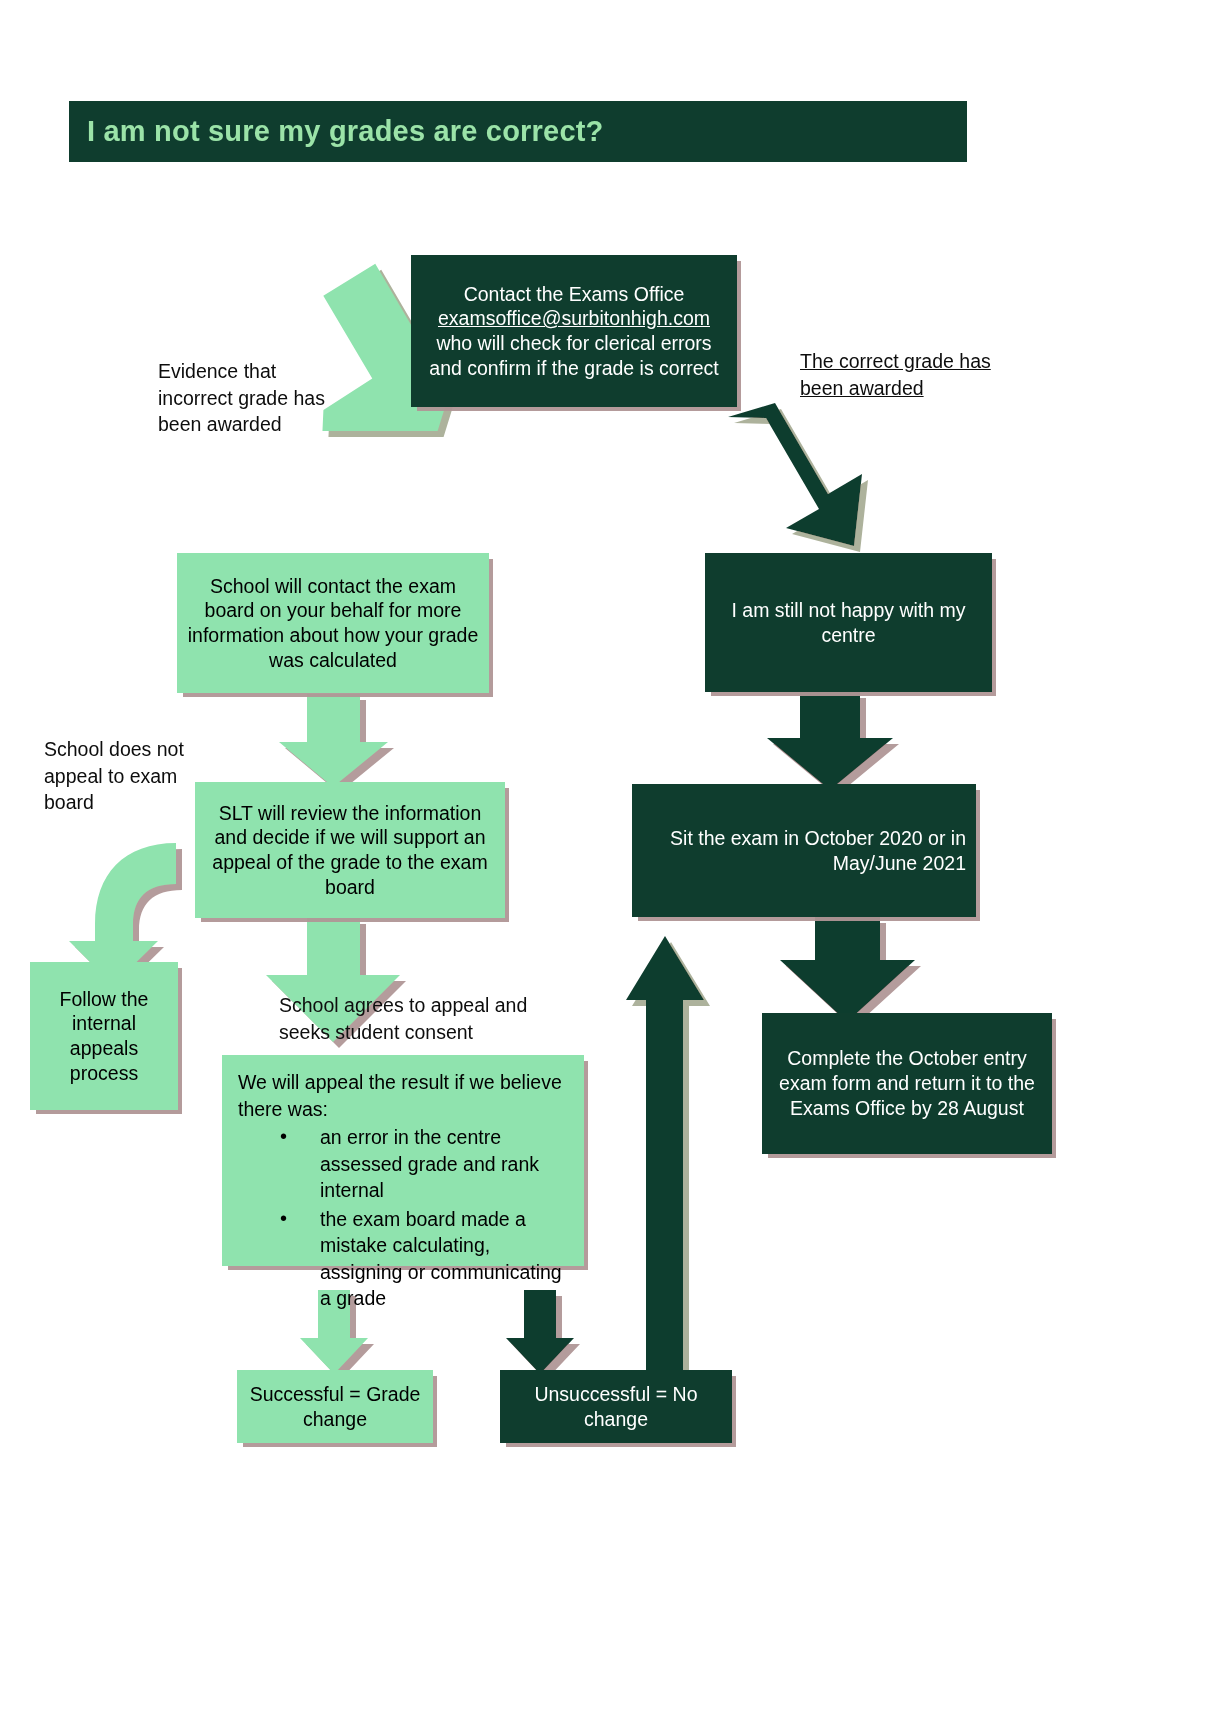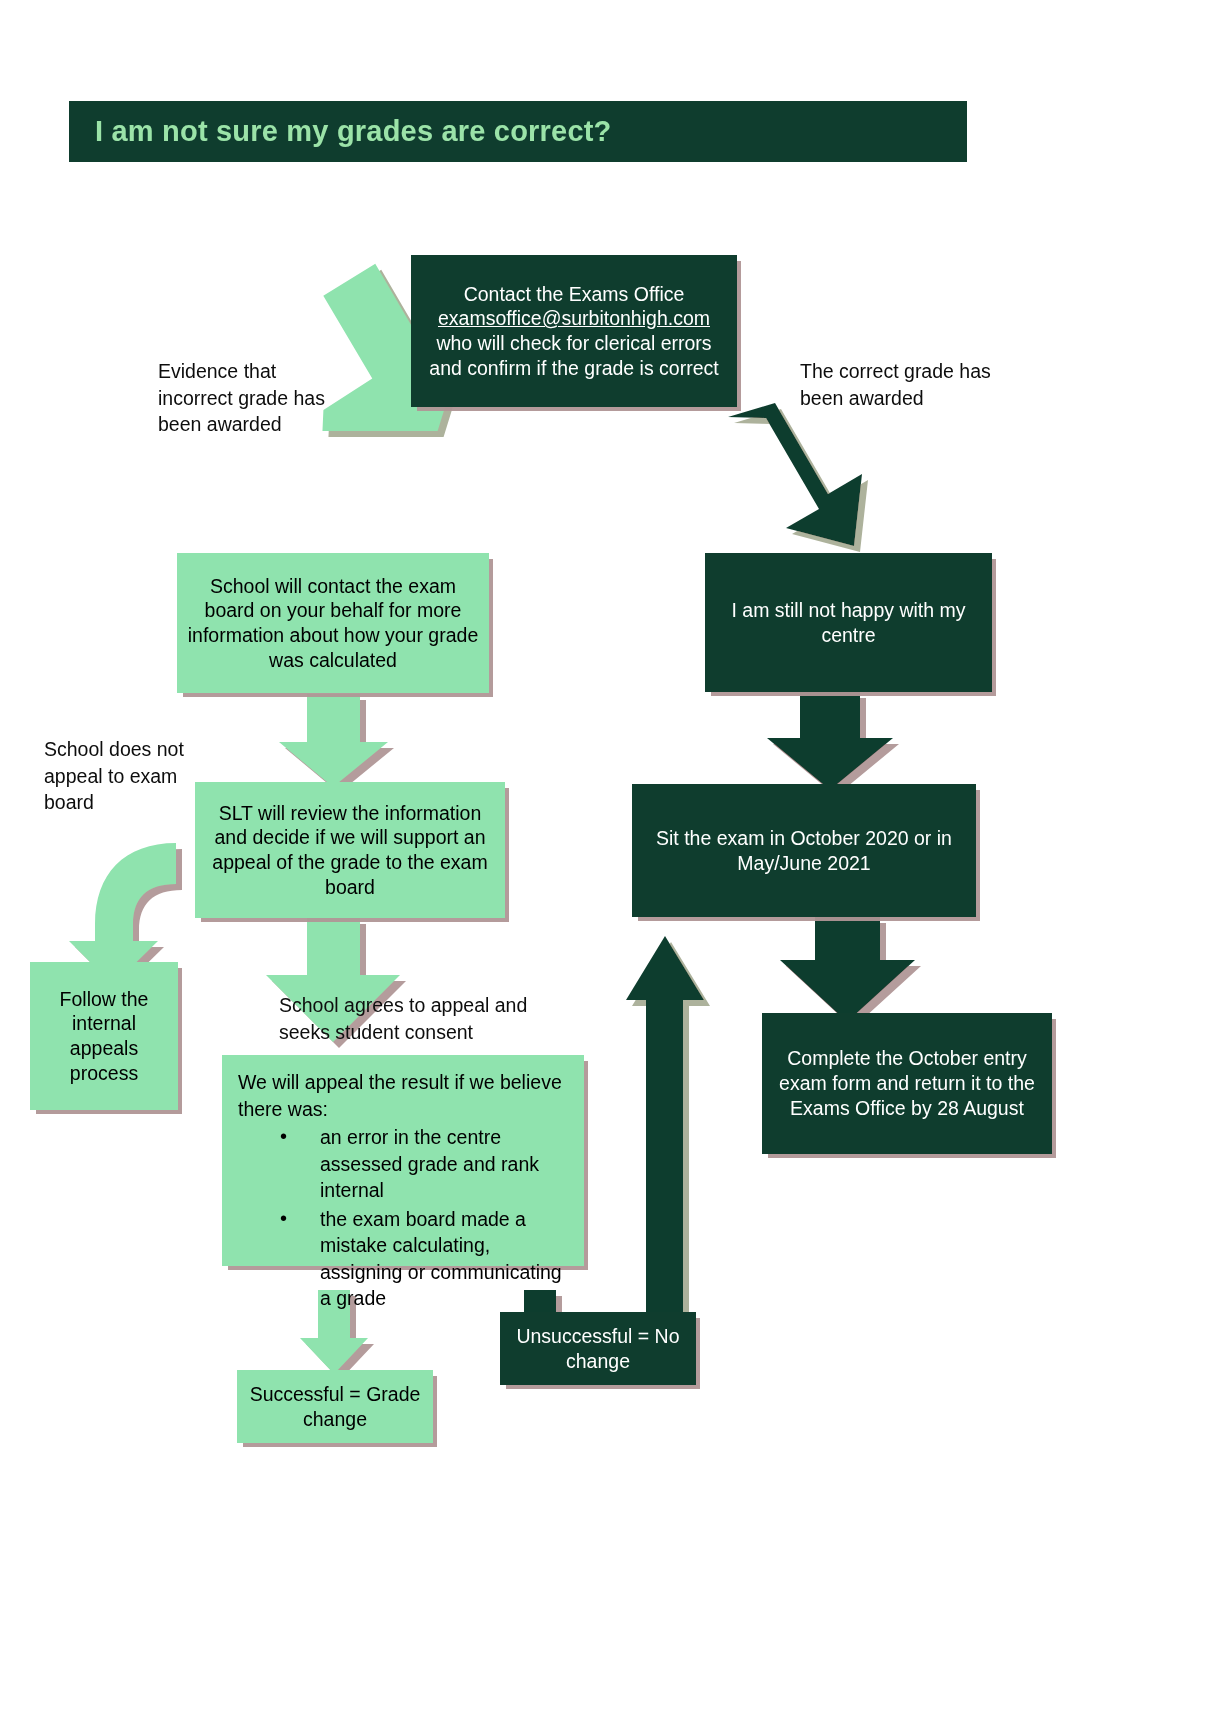--- a/index.html
+++ b/index.html
@@ -12,21 +12,21 @@
     color:#000;
   }
   .stage{position:absolute;inset:0;}
   .abs{position:absolute;box-sizing:border-box;}
 
   
   #title-bar{
     left:69px;top:101px;width:898px;height:61px;
     background:#0F3D2E;
     display:flex;align-items:center;
-    padding-left:26px;
+    padding-left:18px;
   }
   #title-bar .t{
     color:#9BE3A8;font-size:29px;font-weight:bold;
     letter-spacing:.2px;
     font-family:"Liberation Sans", sans-serif;
   }
 
   
   .box{
     display:flex;align-items:center;justify-content:center;
@@ -130,43 +130,43 @@
       <div>Contact the Exams Office</div>
       <div>
         <a class="maillink" href="#">examsoffice@surbitonhigh.com</a>
       </div>
       <div>who will check for clerical errors and confirm if the grade is correct</div>
     </div>
   </div>
 
   <div class="abs cap" style="left:158px;top:358px;width:195px;">Evidence that incorrect grade has been awarded</div>
 
-  <div class="abs cap" style="left:800px;top:358px;width:192px;">The correct grade has been awarded</div>
+  <div class="abs cap" style="left:800px;top:348px;width:192px;text-decoration:underline;">The correct grade has been awarded</div>
 
   <div class="abs box light" style="left:177px;top:553px;width:312px;height:140px;">School will contact the exam board on your behalf for more information about how your grade was calculated</div>
 
   <div class="abs box dark" style="left:705px;top:553px;width:287px;height:139px;">I am still not happy with my centre</div>
 
   <div class="abs cap" style="left:44px;top:736px;width:156px;">School does not appeal to exam board</div>
 
   <div class="abs box light" style="left:195px;top:782px;width:310px;height:136px;">SLT will review the information and decide if we will support an appeal of the grade to the exam board</div>
 
-  <div class="abs box dark" style="left:632px;top:784px;width:344px;height:133px;">Sit the exam in October 2020 or in May/June 2021</div>
+  <div class="abs box dark" style="left:632px;top:784px;width:344px;height:133px;text-align:right;">Sit the exam in October 2020 or in May/June 2021</div>
 
   <div class="abs box light" style="left:30px;top:962px;width:148px;height:148px;">Follow the internal appeals process</div>
 
   <div class="abs cap" style="left:279px;top:992px;width:270px;">School agrees to appeal and seeks student consent</div>
 
   <div class="abs box dark" style="left:762px;top:1013px;width:290px;height:141px;">Complete the October entry exam form and return it to the Exams Office by 28 August</div>
 
   <div class="abs box light bulletbox" style="left:222px;top:1055px;width:362px;height:211px;">
     <div class="lead">We will appeal the result if we believe there was:</div>
     <ul>
       <li>an error in the centre assessed grade and rank internal</li>
       <li>the exam board made a mistake calculating, assigning or communicating a grade</li>
     </ul>
   </div>
 
   <div class="abs box light" style="left:237px;top:1370px;width:196px;height:73px;">Successful = Grade change</div>
 
-  <div class="abs box dark" style="left:500px;top:1312px;width:196px;height:73px;">Unsuccessful = No change</div>
+  <div class="abs box dark" style="left:500px;top:1370px;width:232px;height:73px;">Unsuccessful = No change</div>
 
 </div>
 
 </body></html>

